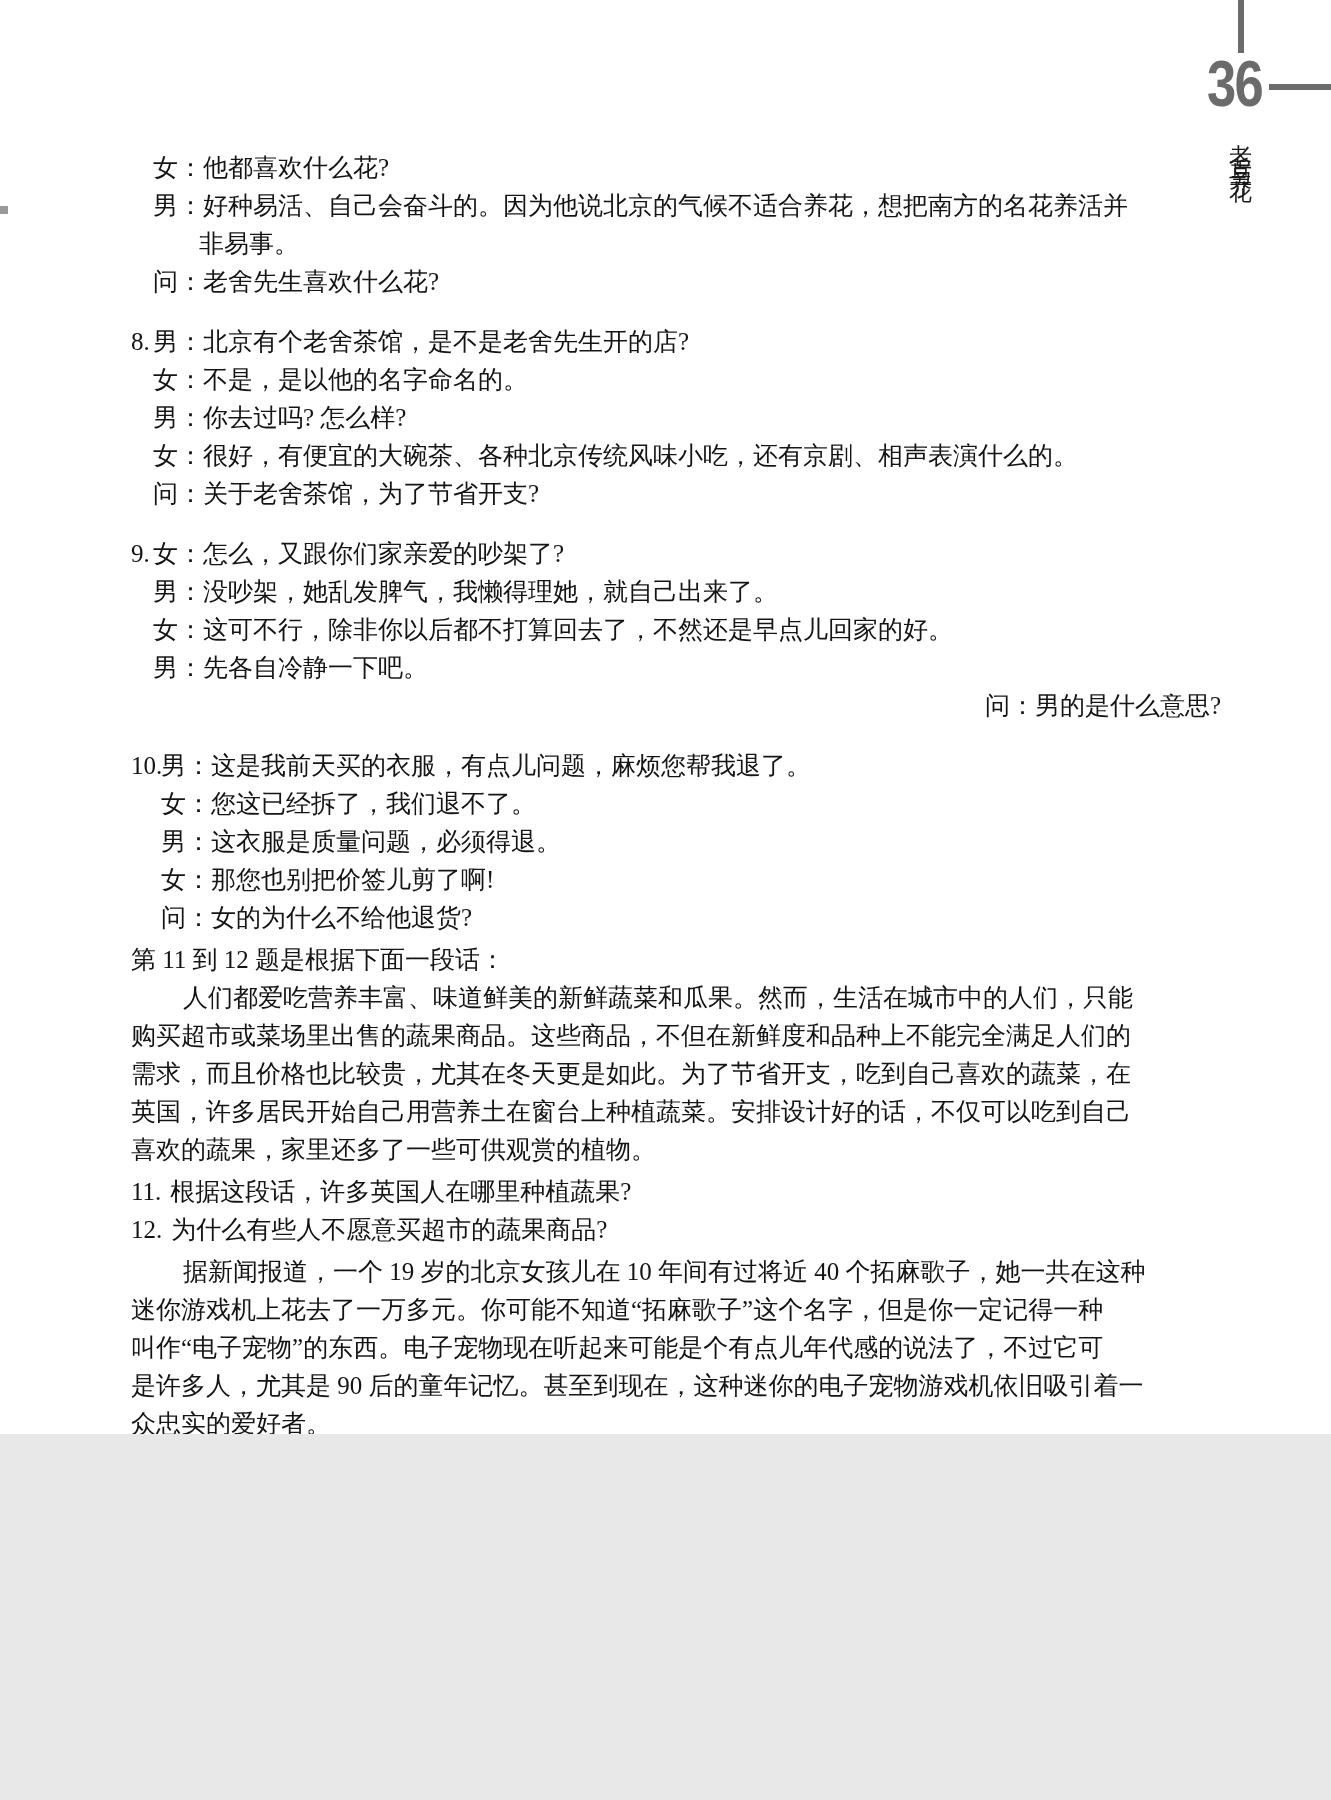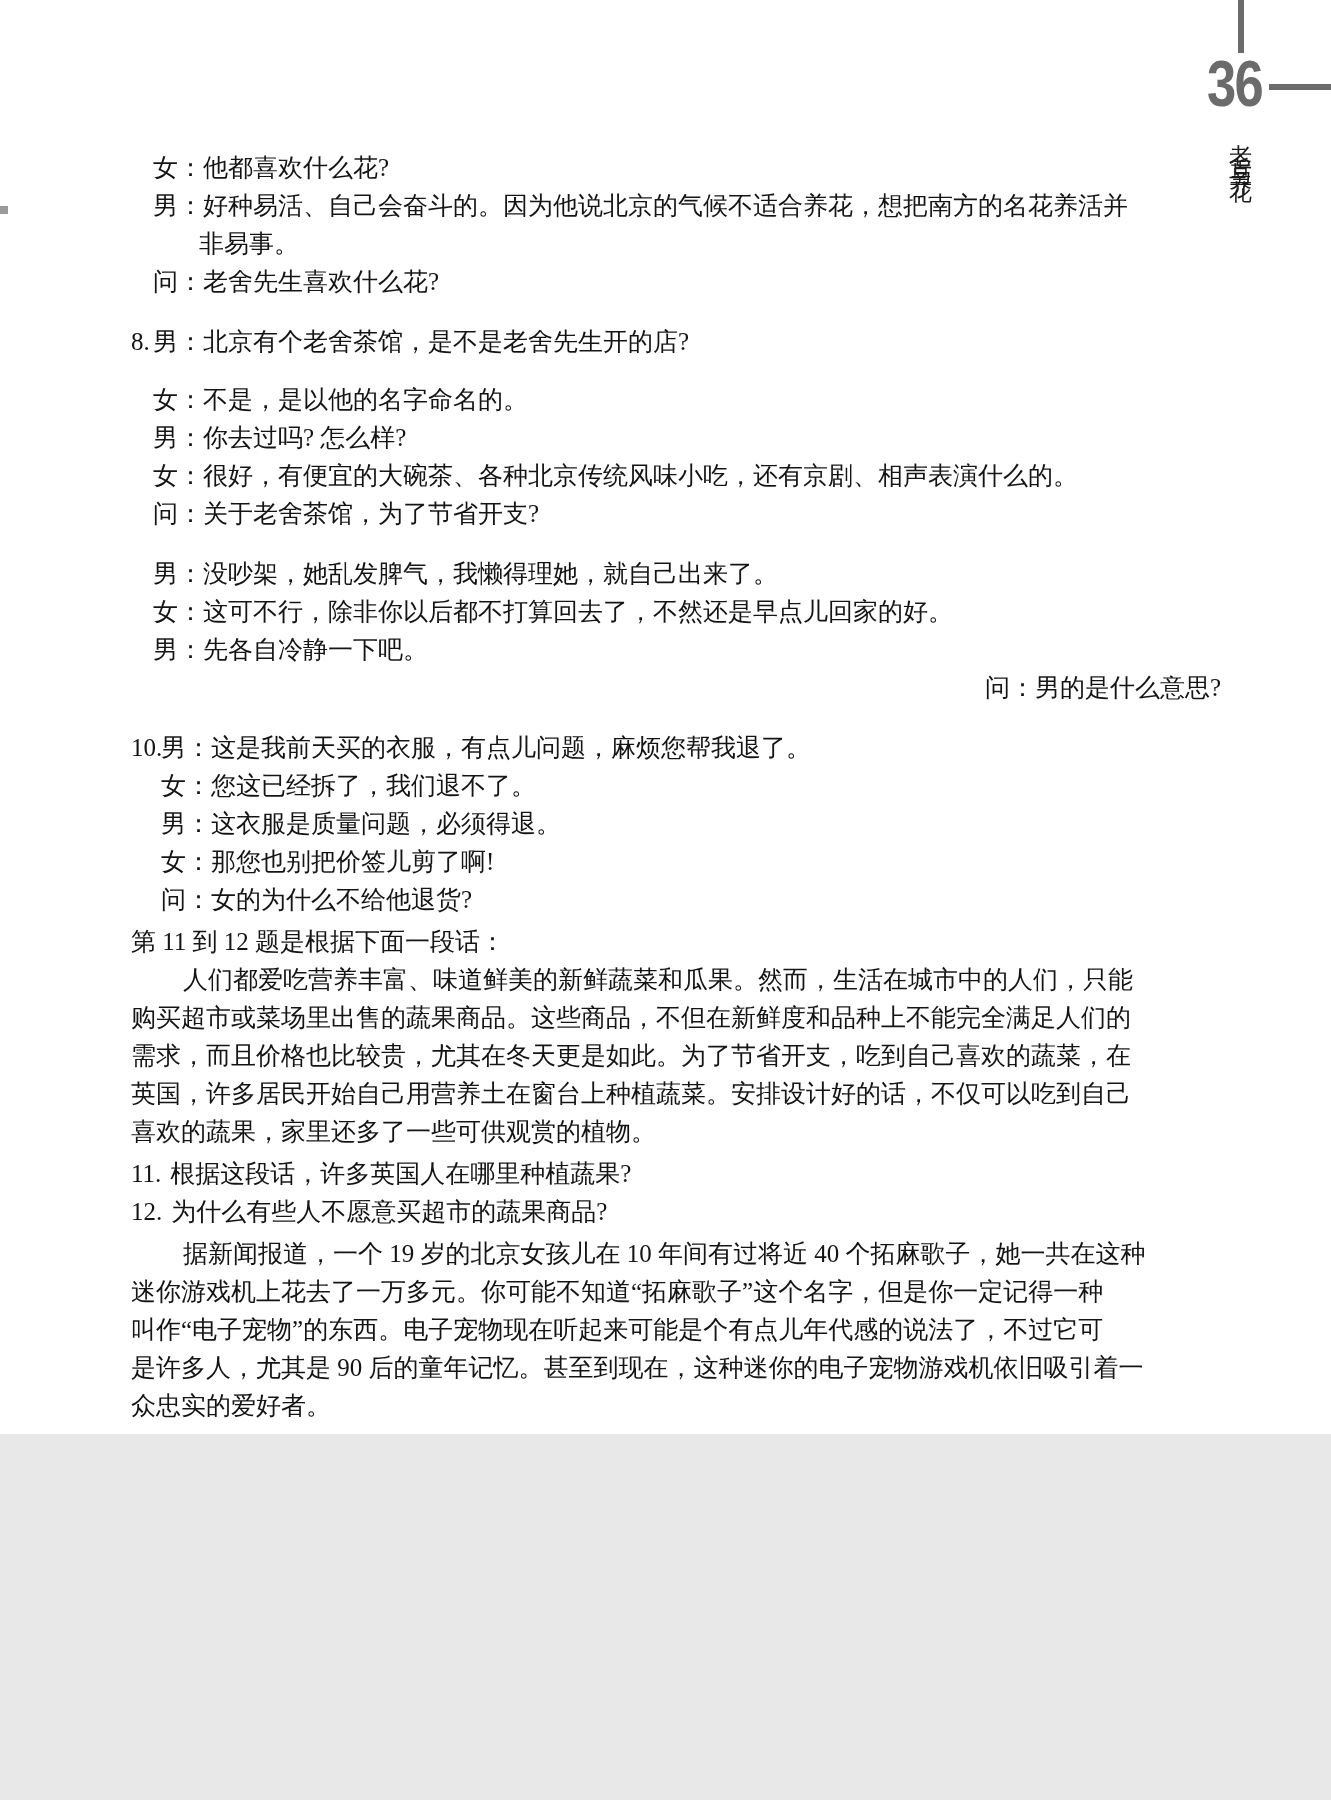--- a/index.html
+++ b/index.html
@@ -60,26 +60,27 @@
   <div class="edge-mark"></div>
   <div class="content" id="content">
       <div class="block dialogue">
         <div class="dline" style="padding-left: 22px;"><span class="speaker">女：</span><span class="ltext">他都喜欢什么花?</span></div>
         <div class="dline" style="padding-left: 22px;"><span class="speaker">男：</span><span class="ltext">好种易活、自己会奋斗的。因为他说北京的气候不适合养花，想把南方的名花养活并</span></div>
         <div class="dline" style="padding-left: 68px;"><span class="ltext">非易事。</span></div>
         <div class="dline" style="padding-left: 22px;"><span class="speaker">问：</span><span class="ltext">老舍先生喜欢什么花?</span></div>
       </div>
       <div class="block dialogue">
         <div class="dline"><span class="num" style="width: 22px;">8.</span><span class="speaker">男：</span><span class="ltext">北京有个老舍茶馆，是不是老舍先生开的店?</span></div>
-        <div class="dline" style="padding-left: 22px; margin-top: 20px;"><span class="speaker">女：</span><span class="ltext">不是，是以他的名字命名的。</span></div>
+        <div class="dline" style="padding-left: 22px;"><span class="speaker">女：</span><span class="ltext">不是，是以他的名字命名的。</span></div>
         <div class="dline" style="padding-left: 22px;"><span class="speaker">男：</span><span class="ltext">你去过吗? 怎么样?</span></div>
         <div class="dline" style="padding-left: 22px;"><span class="speaker">女：</span><span class="ltext">很好，有便宜的大碗茶、各种北京传统风味小吃，还有京剧、相声表演什么的。</span></div>
         <div class="dline" style="padding-left: 22px;"><span class="speaker">问：</span><span class="ltext">关于老舍茶馆，为了节省开支?</span></div>
       </div>
       <div class="block dialogue">
+        <div class="dline"><span class="num" style="width: 22px;">9.</span><span class="speaker">女：</span><span class="ltext">怎么，又跟你们家亲爱的吵架了?</span></div>
         <div class="dline" style="padding-left: 22px;"><span class="speaker">男：</span><span class="ltext">没吵架，她乱发脾气，我懒得理她，就自己出来了。</span></div>
         <div class="dline" style="padding-left: 22px;"><span class="speaker">女：</span><span class="ltext">这可不行，除非你以后都不打算回去了，不然还是早点儿回家的好。</span></div>
         <div class="dline" style="padding-left: 22px;"><span class="speaker">男：</span><span class="ltext">先各自冷静一下吧。</span></div>
         <div class="dline" style="padding-left: 22px; text-align: right;"><span class="speaker">问：</span><span class="ltext">男的是什么意思?</span></div>
       </div>
       <div class="block dialogue">
         <div class="dline"><span class="num" style="width: 30px;">10.</span><span class="speaker">男：</span><span class="ltext">这是我前天买的衣服，有点儿问题，麻烦您帮我退了。</span></div>
         <div class="dline" style="padding-left: 30px;"><span class="speaker">女：</span><span class="ltext">您这已经拆了，我们退不了。</span></div>
         <div class="dline" style="padding-left: 30px;"><span class="speaker">男：</span><span class="ltext">这衣服是质量问题，必须得退。</span></div>
         <div class="dline" style="padding-left: 30px;"><span class="speaker">女：</span><span class="ltext">那您也别把价签儿剪了啊!</span></div>

